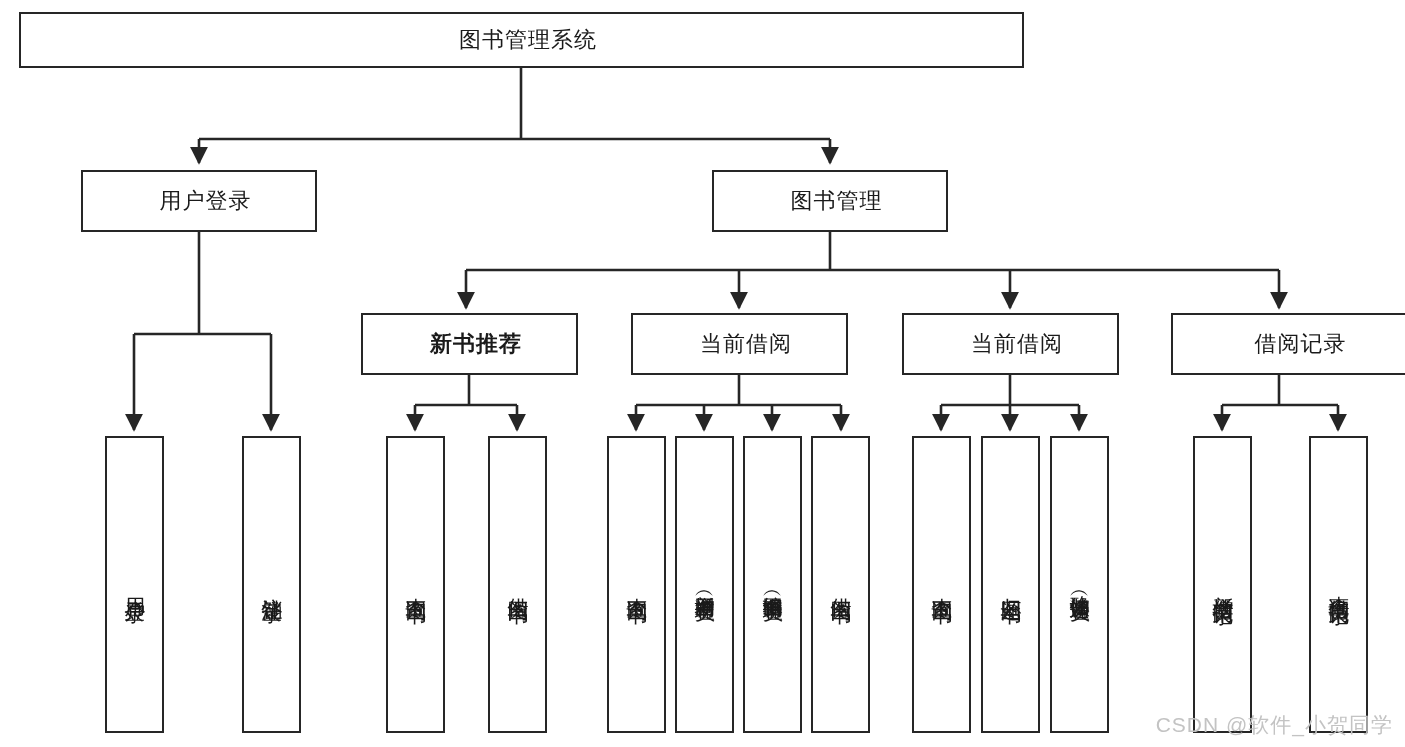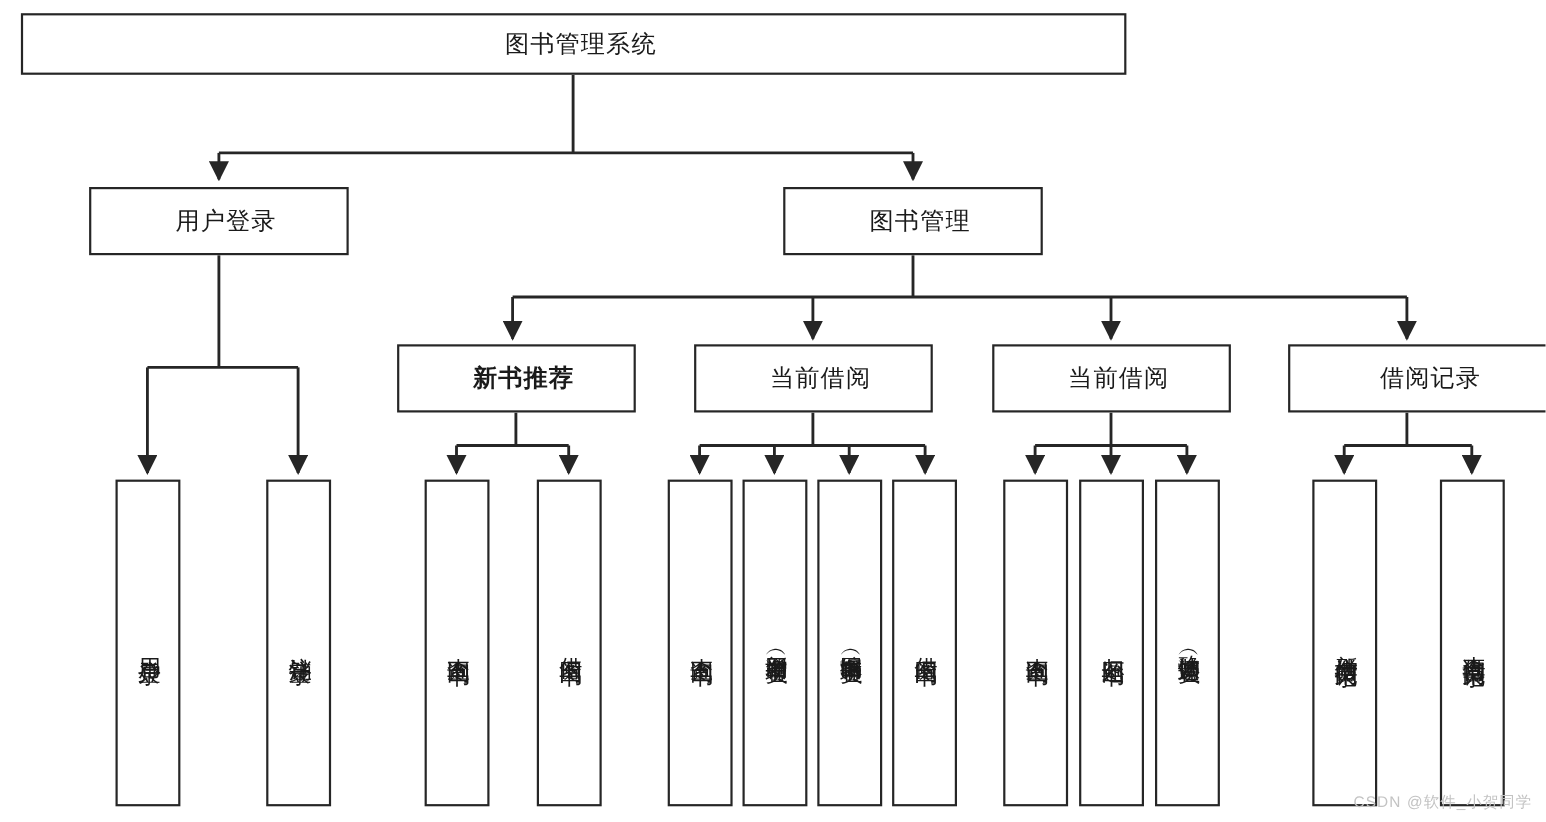--- a/index.html
+++ b/index.html
@@ -19,21 +19,21 @@
   .node.h{font-size:22px;letter-spacing:1px;}
   .node.v{
     writing-mode:vertical-rl;text-orientation:upright;
     font-size:21px;line-height:1.28;letter-spacing:2px;
     padding:6px 0;white-space:nowrap;
   }
   .node.v.tall{font-size:20px;letter-spacing:1px;}
   #connectors{position:absolute;left:0;top:0;width:1405px;height:747px;pointer-events:none;}
   .watermark{
     position:absolute;right:12px;bottom:8px;
-    font-size:14px;color:#c3c3c3;letter-spacing:1px;white-space:nowrap;
+    font-size:21px;color:#c3c3c3;letter-spacing:1px;white-space:nowrap;
   }
 </style>
 </head>
 <body>
 
 <div id="diagram">
 
   <svg id="connectors" viewBox="0 0 1405 747" xmlns="http://www.w3.org/2000/svg">
     <defs>
       <marker id="arrow" viewBox="0 0 10 10" refX="9" refY="5" markerWidth="7" markerHeight="7" orient="auto-start-reverse">

